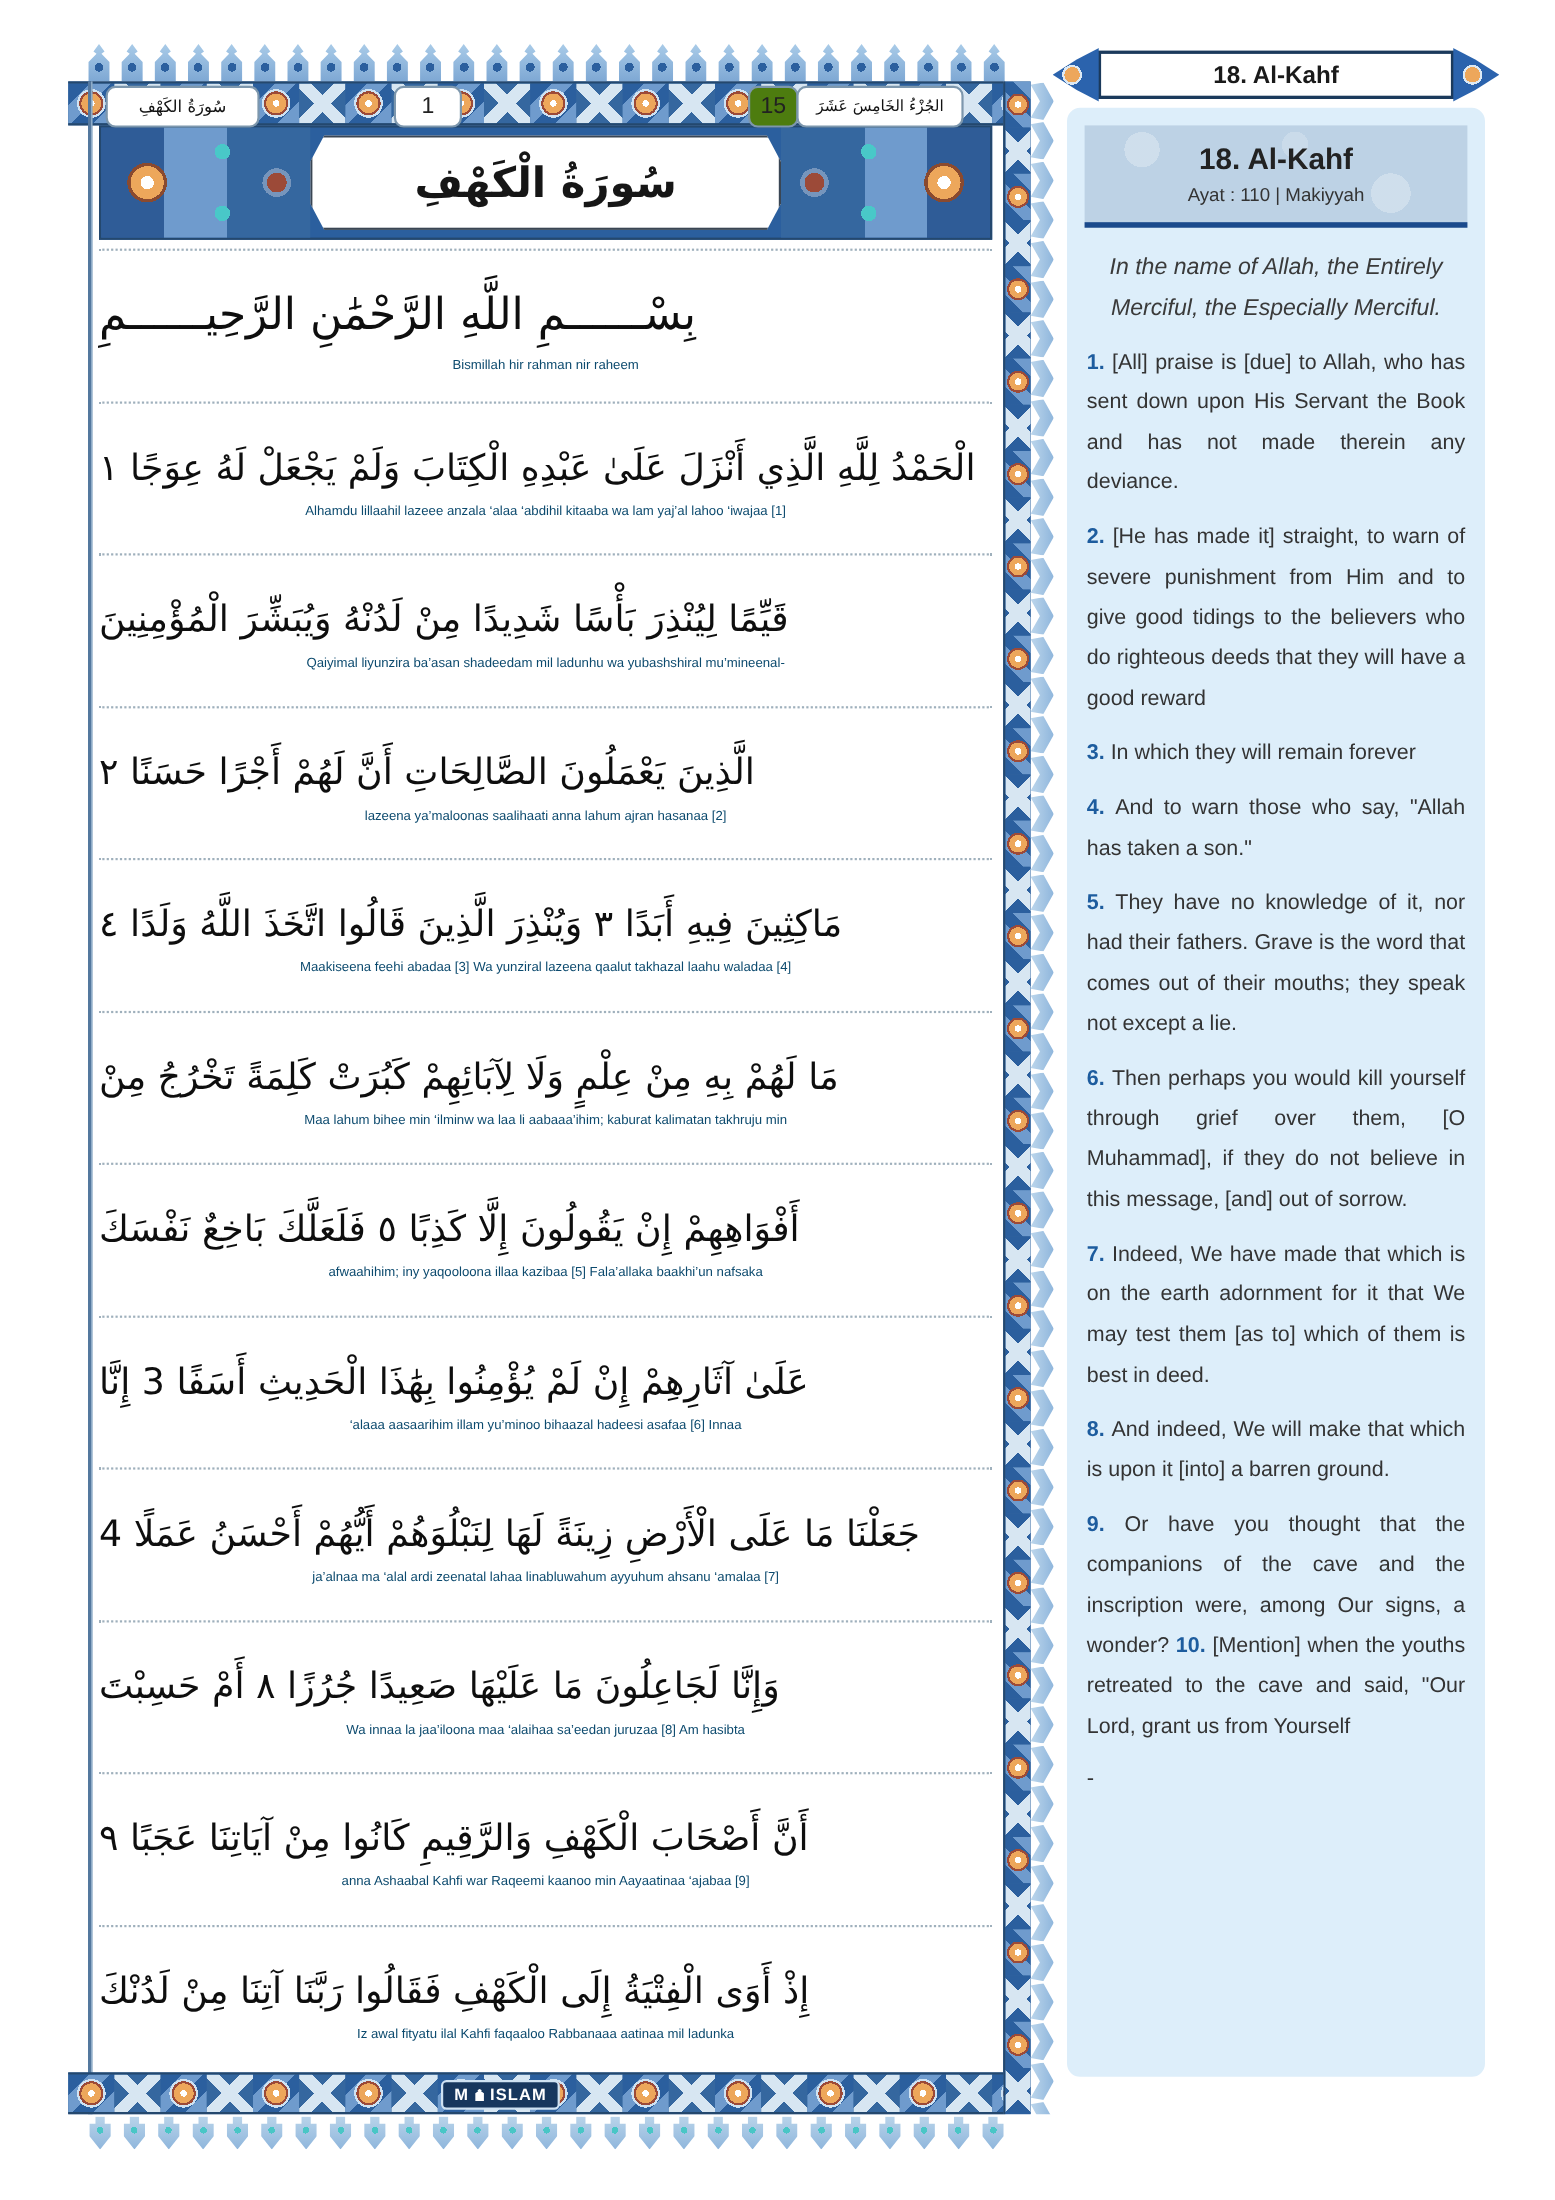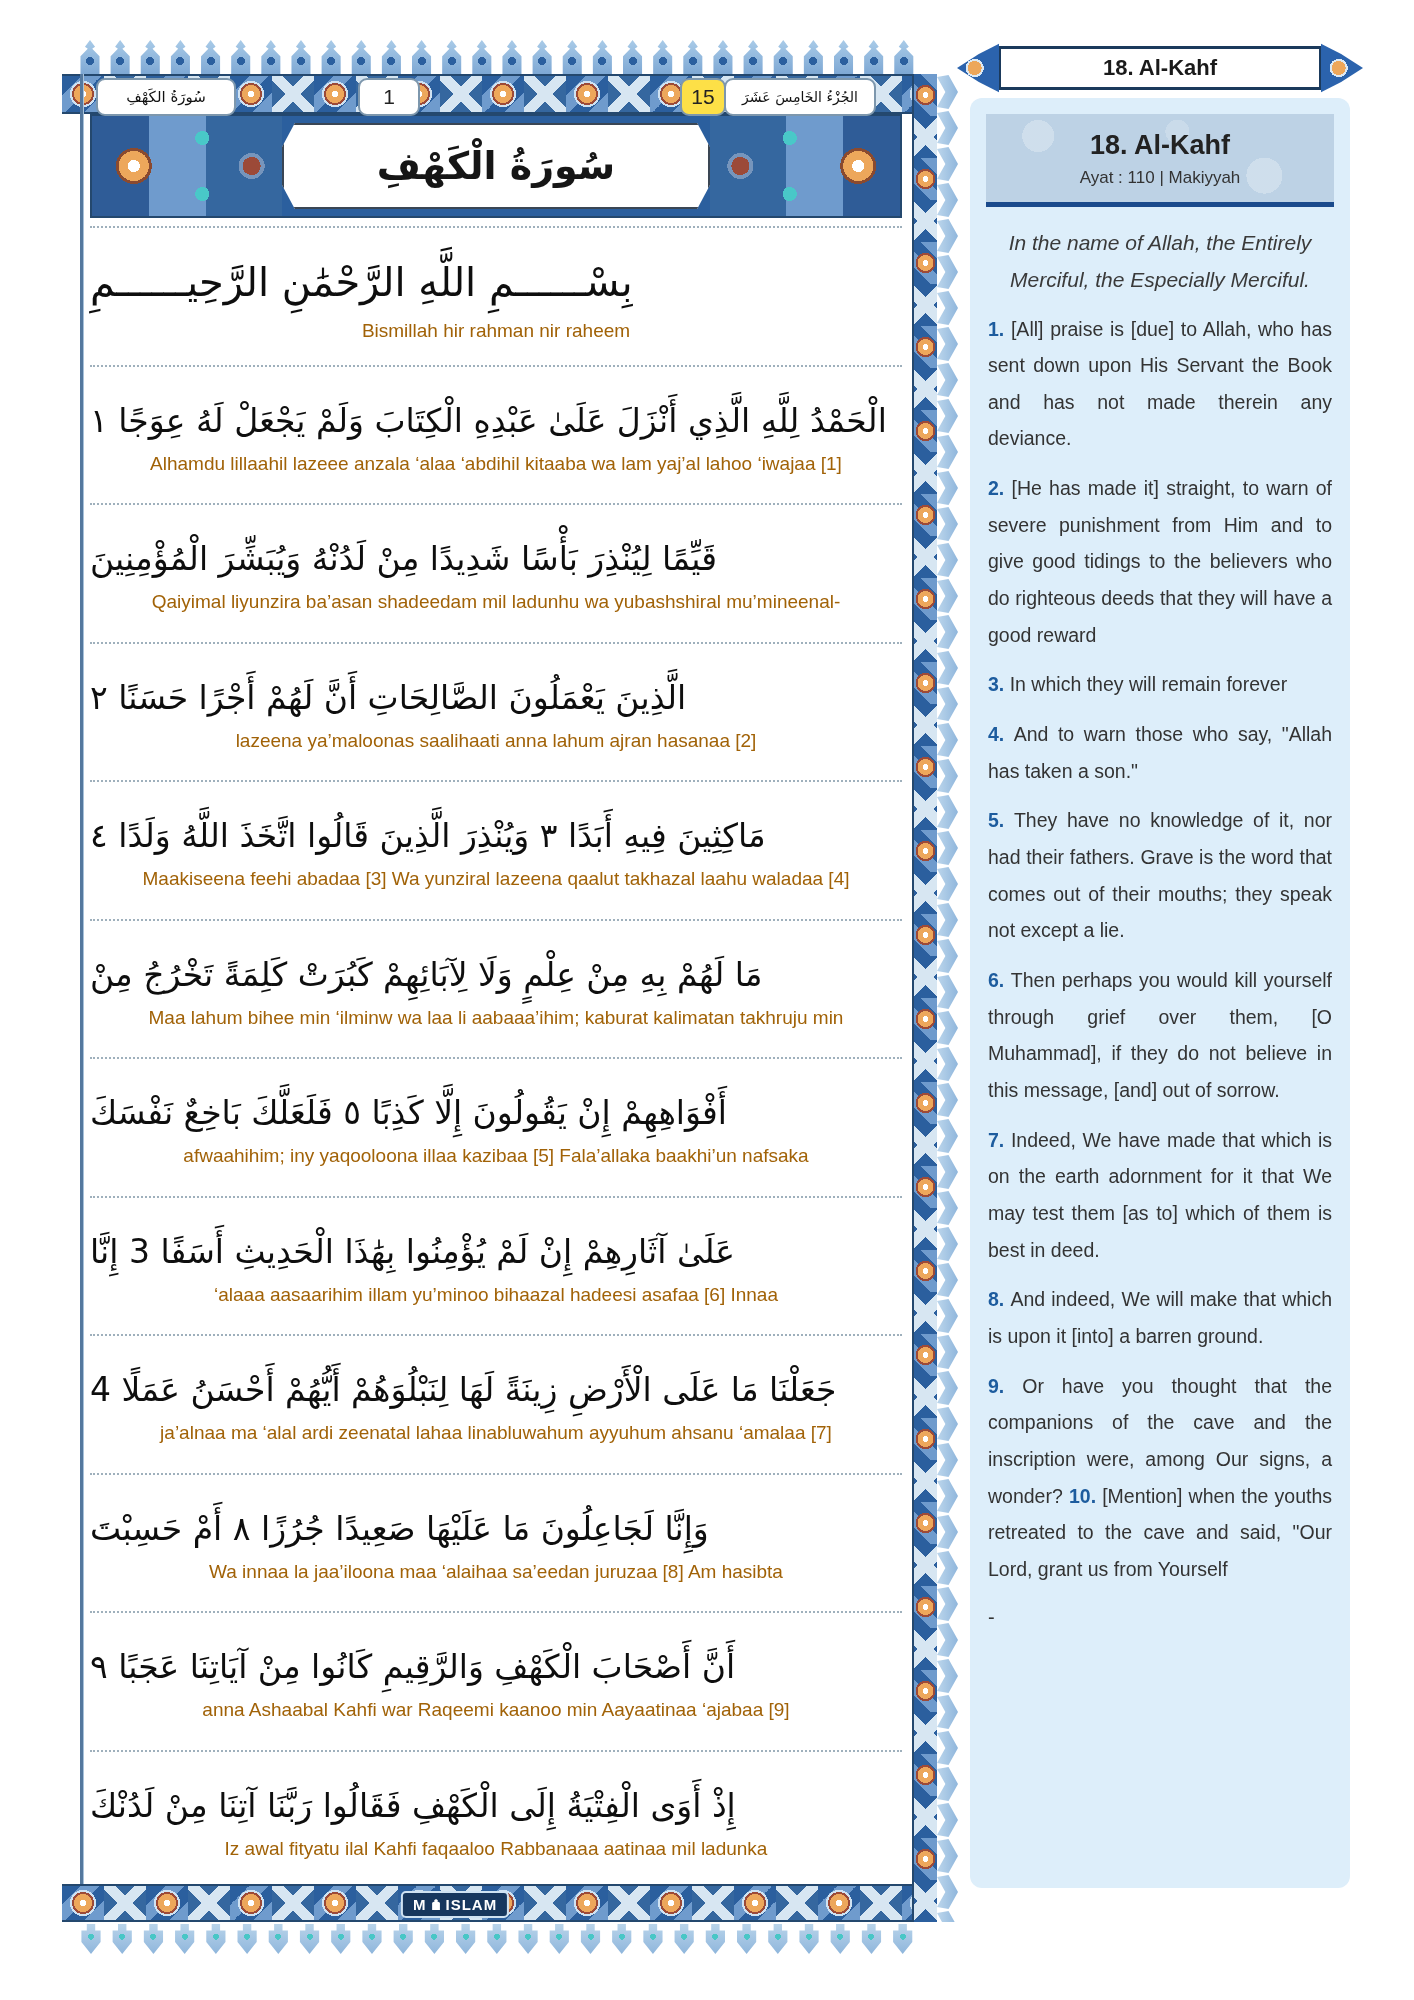--- a/index.html
+++ b/index.html
@@ -23,21 +23,21 @@
     linear-gradient(135deg,#2b5f9e 0 25%,#6f9bcd 25% 50%,#2b5f9e 50% 75%,#6f9bcd 75%);}
   .band span:nth-child(even){background:
     linear-gradient(45deg, transparent 40%, #d7e6f2 40% 60%, transparent 60%),
     linear-gradient(-45deg, transparent 40%, #d7e6f2 40% 60%, transparent 60%),
     radial-gradient(circle at 50% 50%, #49c6c6 0 4px, transparent 4px),#35679f;}
   
   .tab{position:absolute;top:38px;height:38px;background:#fff;border:2px solid #7d97ad;border-radius:9px;
     display:flex;align-items:center;justify-content:center;box-sizing:border-box;z-index:3;}
   .tab-surah{left:36px;width:140px;font-size:15px;}
   .tab-page{left:298px;width:62px;font-size:21px;color:#222;}
-  .tab-juznum{left:620px;width:46px;font-size:21px;color:#222;background:#fde047;}
+  .tab-juznum{left:620px;width:46px;font-size:21px;color:#222;background:#4d7c0f;}
   .tab-juz{left:664px;width:152px;font-size:14px;}
   .arabic-ui{font-family:"DejaVu Sans", sans-serif;color:#111;}
   
   .left-line{position:absolute;left:20px;top:34px;bottom:30px;width:3px;background:#54789e;border-right:1px solid #a8c2da;}
   
   .right-strip{position:absolute;right:0;top:34px;bottom:30px;width:46px;display:flex;}
   .strip-mosaic{width:24px;height:100%;display:flex;flex-direction:column;overflow:hidden;background:#35679f;border-left:2px solid #24486e;}
   .strip-mosaic span{flex:0 0 42px;width:100%;}
   .strip-mosaic span:nth-child(odd){background:
     radial-gradient(circle at 50% 50%, #fff 0 3px, #eda75b 3px 8px, #9c4a38 8px 10px, transparent 10px),
@@ -60,21 +60,21 @@
     linear-gradient(90deg,#2f5c97 0 30%,#6f9bcd 30% 60%,#35679f 60%);}
   .orn-right{transform:scaleX(-1);}
   .banner-cart{flex:1;background:#fff;border:2px solid #3a4654;margin:7px 0;display:flex;align-items:center;justify-content:center;
     clip-path:polygon(3% 0,97% 0,100% 28%,100% 72%,97% 100%,3% 100%,0 72%,0 28%);}
   .banner-title{font-family:"DejaVu Sans", sans-serif;font-size:38px;font-weight:bold;color:#161616;}
   #lines{display:flex;flex-direction:column;height:calc(100% - 112px);margin-top:8px;border-top:2px dotted #9fb0bc;}
   .line-block{flex:1;display:flex;flex-direction:column;justify-content:center;align-items:center;min-height:0;}
   .line-block:not(:last-child){border-bottom:2px dotted #9fb0bc;}
   .arabic{font-family:"DejaVu Sans", sans-serif;font-size:33px;color:#0e0e0e;line-height:1.55;text-align:left;width:100%;}
   .line-block:first-child .arabic{font-size:40px;}
-  .translit{font-size:19px;color:#a16207;margin-top:7px;text-align:center;}
+  .translit{font-size:12px;color:#0c4a6e;margin-top:7px;text-align:center;}
   
   .footer-band{position:absolute;bottom:30px;left:2px;right:46px;height:34px;display:flex;overflow:hidden;
     border-top:2px solid #24486e;border-bottom:2px solid #24486e;background:#35679f;}
   .footer-band span{flex:0 0 42px;height:100%;}
   .footer-band span:nth-child(odd){background:
     radial-gradient(circle at 50% 50%, #fff 0 3px, #eda75b 3px 9px, #9c4a38 9px 11px, #cfe2f2 11px 13px, transparent 13px),
     linear-gradient(135deg,#2b5f9e 0 25%,#6f9bcd 25% 50%,#2b5f9e 50% 75%,#6f9bcd 75%);}
   .footer-band span:nth-child(even){background:
     linear-gradient(45deg, transparent 40%, #d7e6f2 40% 60%, transparent 60%),
     linear-gradient(-45deg, transparent 40%, #d7e6f2 40% 60%, transparent 60%),

